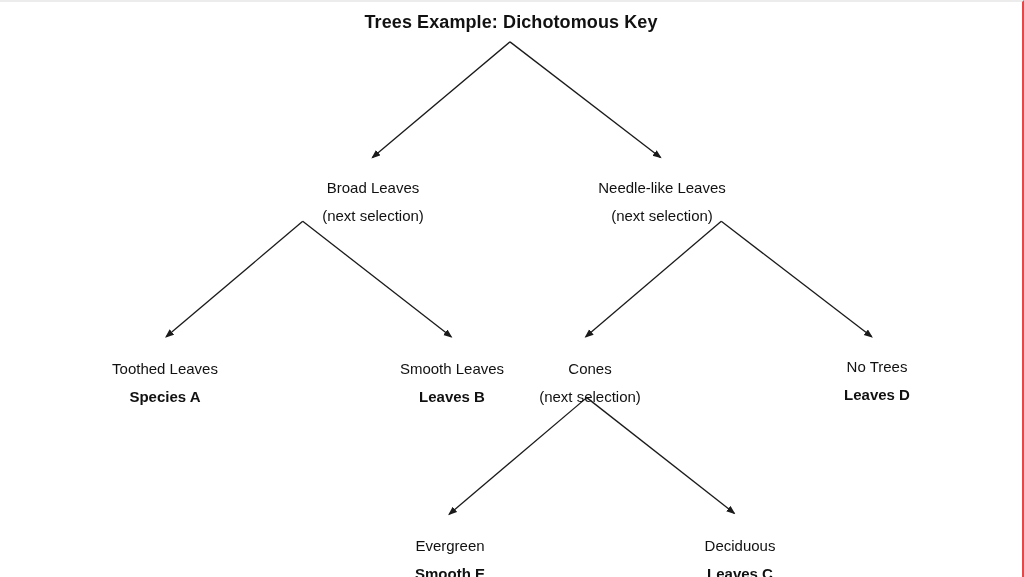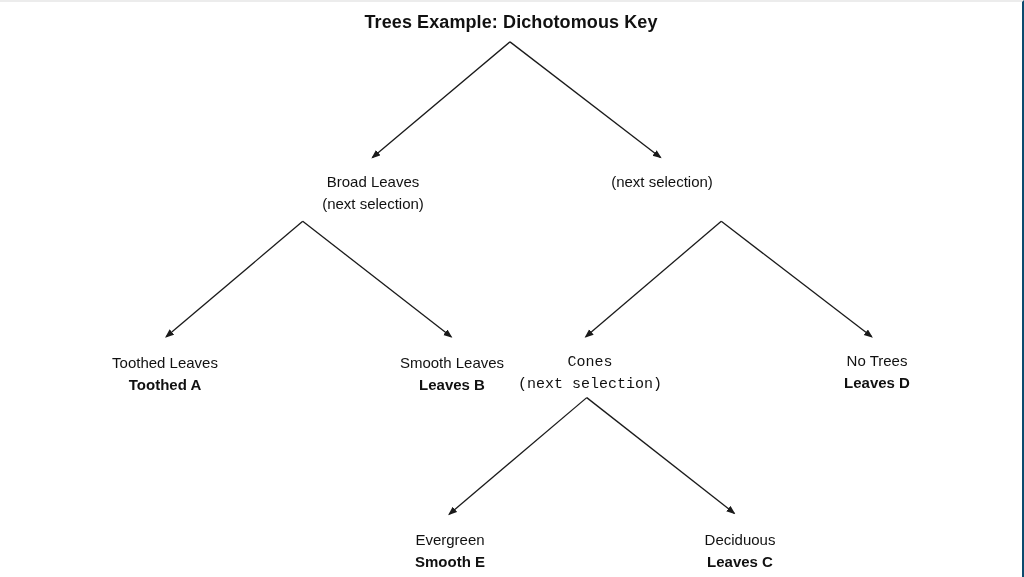--- a/index.html
+++ b/index.html
@@ -2,21 +2,21 @@
 <html><head>
 <meta charset="utf-8">
 <style>
   html, body { margin: 0; padding: 0; background: #ffffff; }
   .canvas {
     position: relative;
     width: 1024px;
     height: 577px;
     background: #ffffff;
     border-top: 2px solid #ececec;
-    border-right: 2px solid #0c4a6e;
+    border-right: 2px solid #ef4444;
     box-sizing: border-box;
     overflow: hidden;
     font-family: "Liberation Sans", sans-serif;
     color: #111111;
   }
   .diagram-title {
     position: absolute;
     top: 10px;
     left: 0;
     width: 100%;
@@ -33,21 +33,21 @@
     height: 100%;
   }
   .node {
     position: absolute;
     transform: translateX(-50%);
     text-align: center;
     font-size: 15px;
     line-height: 22px;
     white-space: nowrap;
   }
-  .node .line { display: block; }
+  .node .line { display: block; margin-top: 6px; }
   .node .line.bold { font-weight: bold; }
 </style>
 </head>
 <body>
 
 <div class="canvas">
   <div class="diagram-title">Trees Example: Dichotomous Key</div>
 
   <svg class="arrows-layer" viewBox="0 0 1024 577" xmlns="http://www.w3.org/2000/svg" aria-hidden="true">
     <defs>
@@ -66,31 +66,32 @@
         <line x1="588" y1="397" x2="736" y2="513" stroke="#1a1a1a" stroke-width="1.3" marker-end="url(#arrowhead)"></line>
       </g>
   </svg>
 
   <div id="node-layer">
       <div class="node" style="left: 373px; top: 169px;">
         <span class="line">Broad Leaves</span>
         <span class="line">(next selection)</span>
       </div>
       <div class="node" style="left: 662px; top: 169px;">
+        <span class="line">Needle-like Leaves</span>
         <span class="line">(next selection)</span>
       </div>
       <div class="node" style="left: 165px; top: 350px;">
         <span class="line">Toothed Leaves</span>
-        <span class="line bold">Toothed A</span>
+        <span class="line bold">Species A</span>
       </div>
       <div class="node" style="left: 452px; top: 350px;">
         <span class="line">Smooth Leaves</span>
         <span class="line bold">Leaves B</span>
       </div>
-      <div class="node" style="left: 590px; top: 350px; font-family: Liberation Mono, monospace;">
+      <div class="node" style="left: 590px; top: 350px;">
         <span class="line">Cones</span>
         <span class="line">(next selection)</span>
       </div>
       <div class="node" style="left: 877px; top: 348px;">
         <span class="line">No Trees</span>
         <span class="line bold">Leaves D</span>
       </div>
       <div class="node" style="left: 450px; top: 527px;">
         <span class="line">Evergreen</span>
         <span class="line bold">Smooth E</span>

